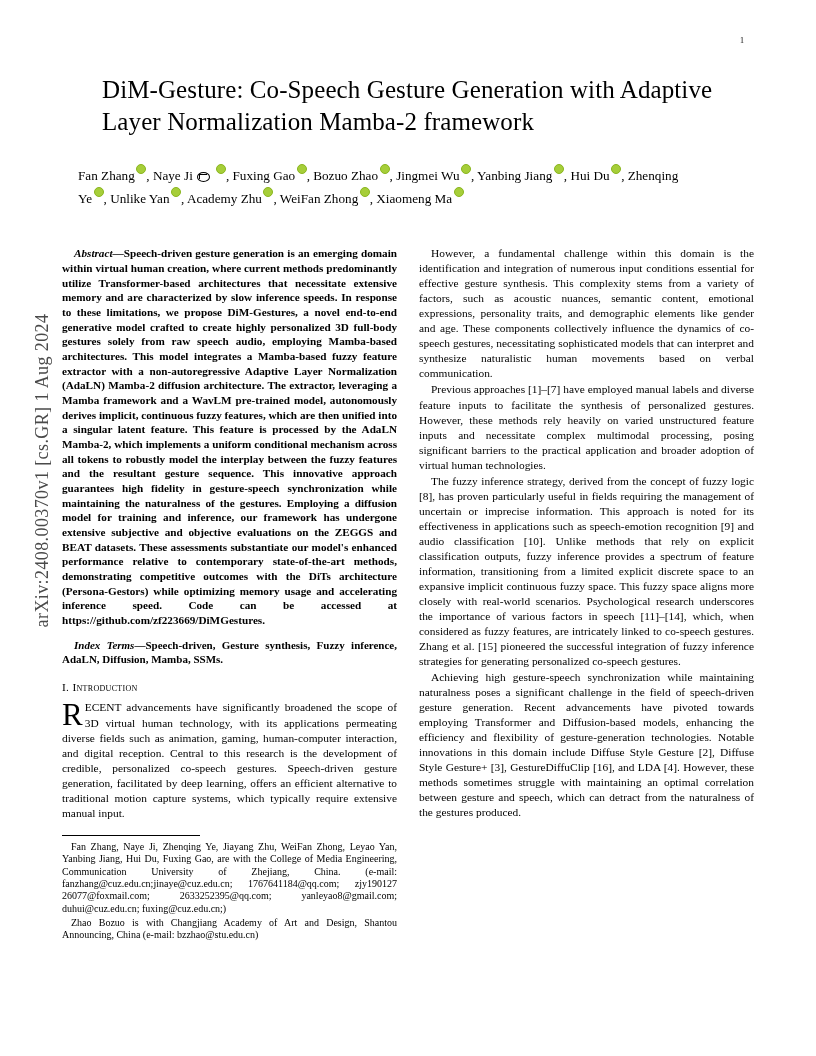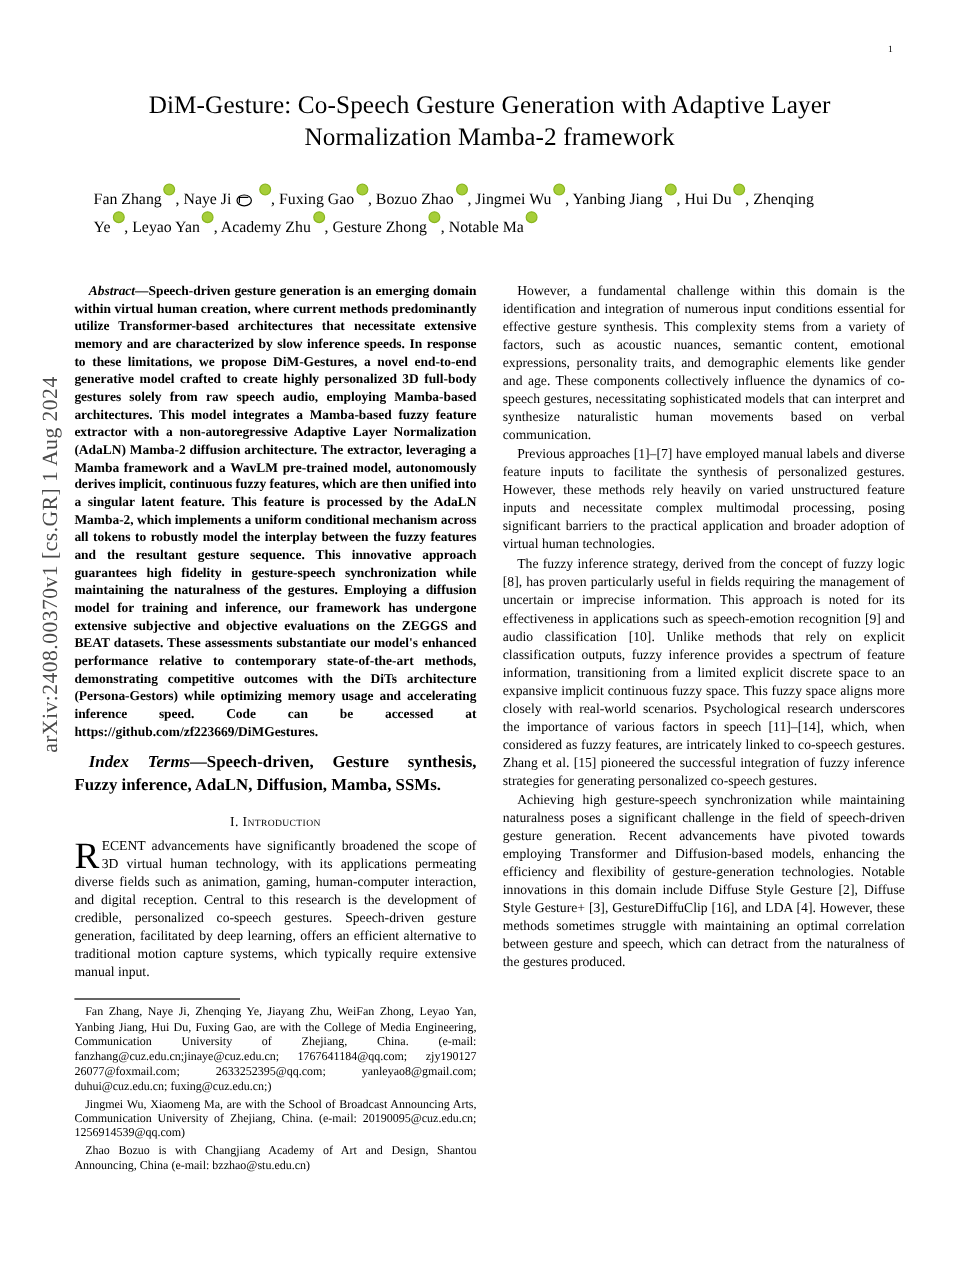--- a/index.html
+++ b/index.html
@@ -42,22 +42,21 @@
     text-align: center;
     white-space: nowrap;
   }
   .content {
     position: absolute;
     left: 62px;
     top: 62px;
     width: 692px;
   }
   .title {
-    text-align: center;
-    font-size: 21px;
+    font-size: 25px;
     line-height: 1.28;
     font-family: "Liberation Serif", serif;
     margin: 12px 40px 0 40px;
     letter-spacing: 0.1px;
   }
   .authors {
     font-size: 13.2px;
     line-height: 1.75;
     margin: 26px 16px 0 16px;
   }
@@ -114,28 +113,28 @@
   }
   p.body + p.body { text-indent: 12px; margin-top: 1px; }
   p.abstract {
     font-weight: bold;
     font-size: 11.2px;
     line-height: 1.31;
     text-align: justify;
   }
   p.indexterms {
     font-weight: bold;
-    font-size: 14px;
+    font-size: 11px;
     line-height: 1.31;
     text-align: justify;
     text-indent: 12px;
     margin-top: 10px;
   }
   .section-head {
-    text-align: center;
+    text-align: left;
     font-size: 11.4px;
     font-variant: small-caps;
     margin: 15px 0 7px 0;
     letter-spacing: 0.3px;
   }
   .dropcap-para {
     font-size: 11.4px;
     line-height: 1.318;
     text-align: justify;
   }
@@ -169,21 +168,21 @@
   <div class="page-number">1</div>
 
   <div class="arxiv-stamp">arXiv:2408.00370v1  [cs.GR]  1 Aug 2024</div>
 
   <div class="content">
 
     <div class="title">DiM-Gesture: Co-Speech Gesture Generation with Adaptive Layer Normalization Mamba-2 framework</div>
 
     <div class="authors">
       <span>Fan Zhang</span><span class="orcid"></span><span>, Naye Ji</span> <span class="envelope"></span> <span class="orcid"></span><span>, Fuxing Gao</span><span class="orcid"></span><span>, Bozuo Zhao</span><span class="orcid"></span><span>, Jingmei Wu</span><span class="orcid"></span><span>, Yanbing Jiang</span><span class="orcid"></span><span>, Hui Du</span><span class="orcid"></span><span>, Zhenqing</span><br>
-      <span>Ye</span><span class="orcid"></span><span>, Leyao Yan</span><span class="orcid"></span><span>, Academy Zhu</span><span class="orcid"></span><span>, Gesture Zhong</span><span class="orcid"></span><span>, Notable Ma</span><span class="orcid"></span>
+      <span>Ye</span><span class="orcid"></span><span>, Unlike Yan</span><span class="orcid"></span><span>, Academy Zhu</span><span class="orcid"></span><span>, WeiFan Zhong</span><span class="orcid"></span><span>, Xiaomeng Ma</span><span class="orcid"></span>
     </div>
 
     <div class="cols">
 
       <div class="col">
 
         <p class="abstract" style="text-indent:12px;">
           <em>Abstract</em><span>—Speech-driven gesture generation is an emerging domain within virtual human creation, where current methods predominantly utilize Transformer-based architectures that necessitate extensive memory and are characterized by slow inference speeds. In response to these limitations, we propose DiM-Gestures, a novel end-to-end generative model crafted to create highly personalized 3D full-body gestures solely from raw speech audio, employing Mamba-based architectures. This model integrates a Mamba-based fuzzy feature extractor with a non-autoregressive Adaptive Layer Normalization (AdaLN) Mamba-2 diffusion architecture. The extractor, leveraging a Mamba framework and a WavLM pre-trained model, autonomously derives implicit, continuous fuzzy features, which are then unified into a singular latent feature. This feature is processed by the AdaLN Mamba-2, which implements a uniform conditional mechanism across all tokens to robustly model the interplay between the fuzzy features and the resultant gesture sequence. This innovative approach guarantees high fidelity in gesture-speech synchronization while maintaining the naturalness of the gestures. Employing a diffusion model for training and inference, our framework has undergone extensive subjective and objective evaluations on the ZEGGS and BEAT datasets. These assessments substantiate our model's enhanced performance relative to contemporary state-of-the-art methods, demonstrating competitive outcomes with the DiTs architecture (Persona-Gestors) while optimizing memory usage and accelerating inference speed. Code can be accessed at https://github.com/zf223669/DiMGestures.</span>
         </p>
 
@@ -196,21 +195,20 @@
           <span>Introduction</span>
         </div>
 
         <p class="dropcap-para">
           <span class="dropcap">R</span><span>ECENT advancements have significantly broadened the scope of 3D virtual human technology, with its applications permeating diverse fields such as animation, gaming, human-computer interaction, and digital reception. Central to this research is the development of credible, personalized co-speech gestures. Speech-driven gesture generation, facilitated by deep learning, offers an efficient alternative to traditional motion capture systems, which typically require extensive manual input.</span>
         </p>
 
         <div class="footnote-rule"></div>
 
         <p class="footnote">Fan Zhang, Naye Ji, Zhenqing Ye, Jiayang Zhu, WeiFan Zhong, Leyao Yan, Yanbing Jiang, Hui Du, Fuxing Gao, are with the College of Media Engineering, Communication University of Zhejiang, China. (e-mail: fanzhang@cuz.edu.cn;jinaye@cuz.edu.cn; 1767641184@qq.com; zjy190127 26077@foxmail.com; 2633252395@qq.com; yanleyao8@gmail.com; duhui@cuz.edu.cn; fuxing@cuz.edu.cn;)</p>
-        <p class="footnote">Jingmei Wu, Xiaomeng Ma, are with the School of Broadcast Announcing Arts, Communication University of Zhejiang, China. (e-mail: 20190095@cuz.edu.cn; 1256914539@qq.com)</p>
         <p class="footnote">Zhao Bozuo is with Changjiang Academy of Art and Design, Shantou Announcing, China (e-mail: bzzhao@stu.edu.cn)</p>
 
       </div>
 
       <div class="col">
         <p class="body" style="text-indent:12px;">However, a fundamental challenge within this domain is the identification and integration of numerous input conditions essential for effective gesture synthesis. This complexity stems from a variety of factors, such as acoustic nuances, semantic content, emotional expressions, personality traits, and demographic elements like gender and age. These components collectively influence the dynamics of co-speech gestures, necessitating sophisticated models that can interpret and synthesize naturalistic human movements based on verbal communication.</p>
         <p class="body">Previous approaches [1]–[7] have employed manual labels and diverse feature inputs to facilitate the synthesis of personalized gestures. However, these methods rely heavily on varied unstructured feature inputs and necessitate complex multimodal processing, posing significant barriers to the practical application and broader adoption of virtual human technologies.</p>
         <p class="body">The fuzzy inference strategy, derived from the concept of fuzzy logic [8], has proven particularly useful in fields requiring the management of uncertain or imprecise information. This approach is noted for its effectiveness in applications such as speech-emotion recognition [9] and audio classification [10]. Unlike methods that rely on explicit classification outputs, fuzzy inference provides a spectrum of feature information, transitioning from a limited explicit discrete space to an expansive implicit continuous fuzzy space. This fuzzy space aligns more closely with real-world scenarios. Psychological research underscores the importance of various factors in speech [11]–[14], which, when considered as fuzzy features, are intricately linked to co-speech gestures. Zhang et al. [15] pioneered the successful integration of fuzzy inference strategies for generating personalized co-speech gestures.</p>
         <p class="body">Achieving high gesture-speech synchronization while maintaining naturalness poses a significant challenge in the field of speech-driven gesture generation. Recent advancements have pivoted towards employing Transformer and Diffusion-based models, enhancing the efficiency and flexibility of gesture-generation technologies. Notable innovations in this domain include Diffuse Style Gesture [2], Diffuse Style Gesture+ [3], GestureDiffuClip [16], and LDA [4]. However, these methods sometimes struggle with maintaining an optimal correlation between gesture and speech, which can detract from the naturalness of the gestures produced.</p>
       </div>

